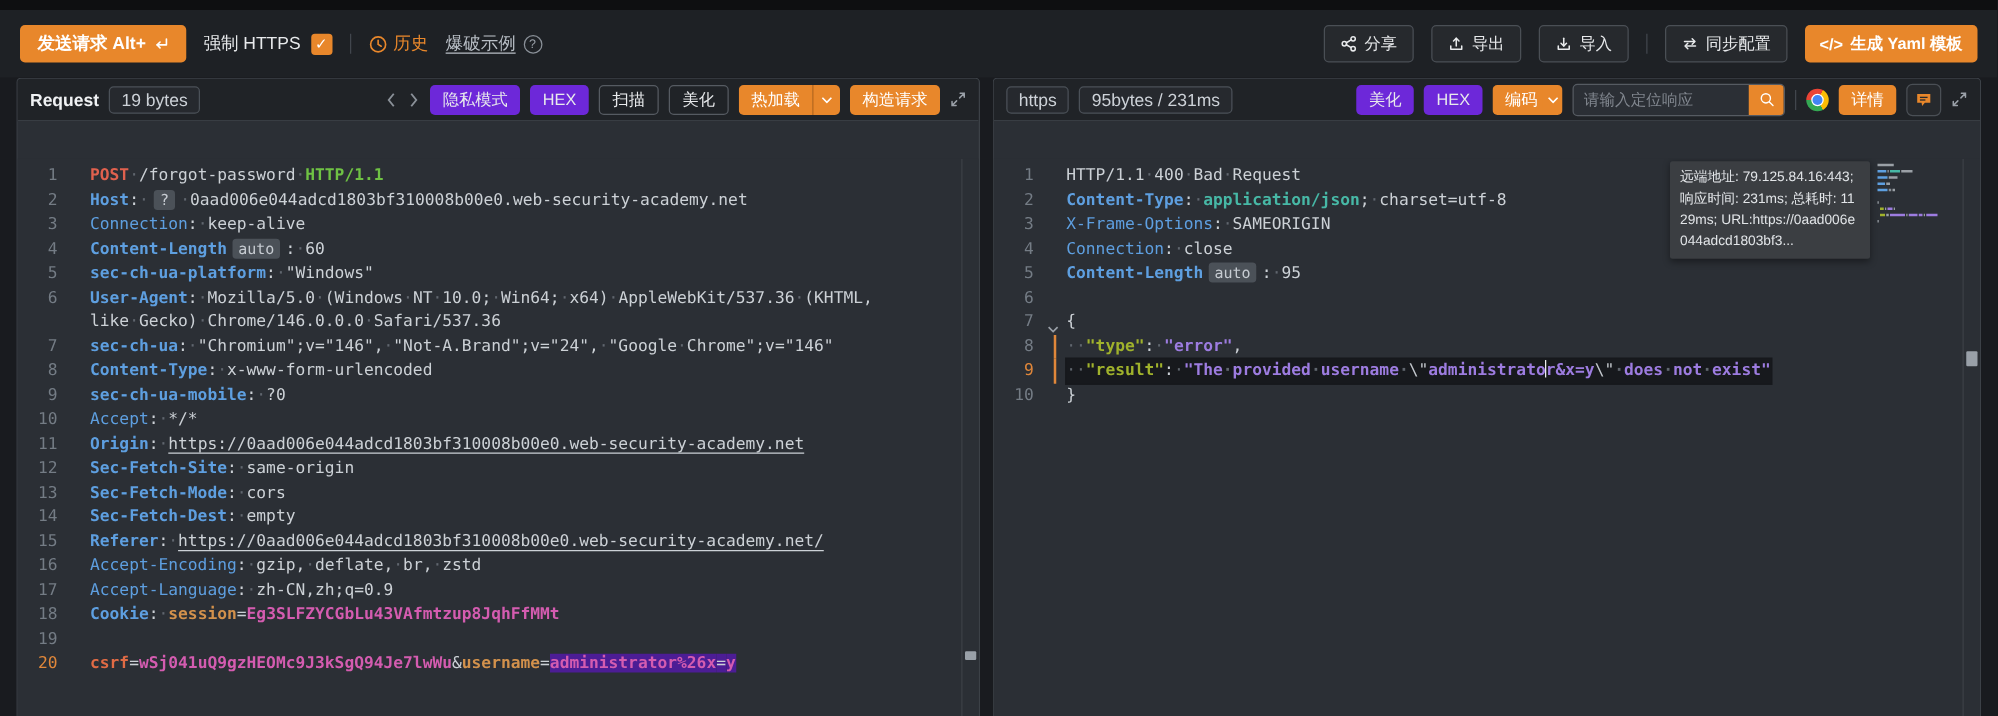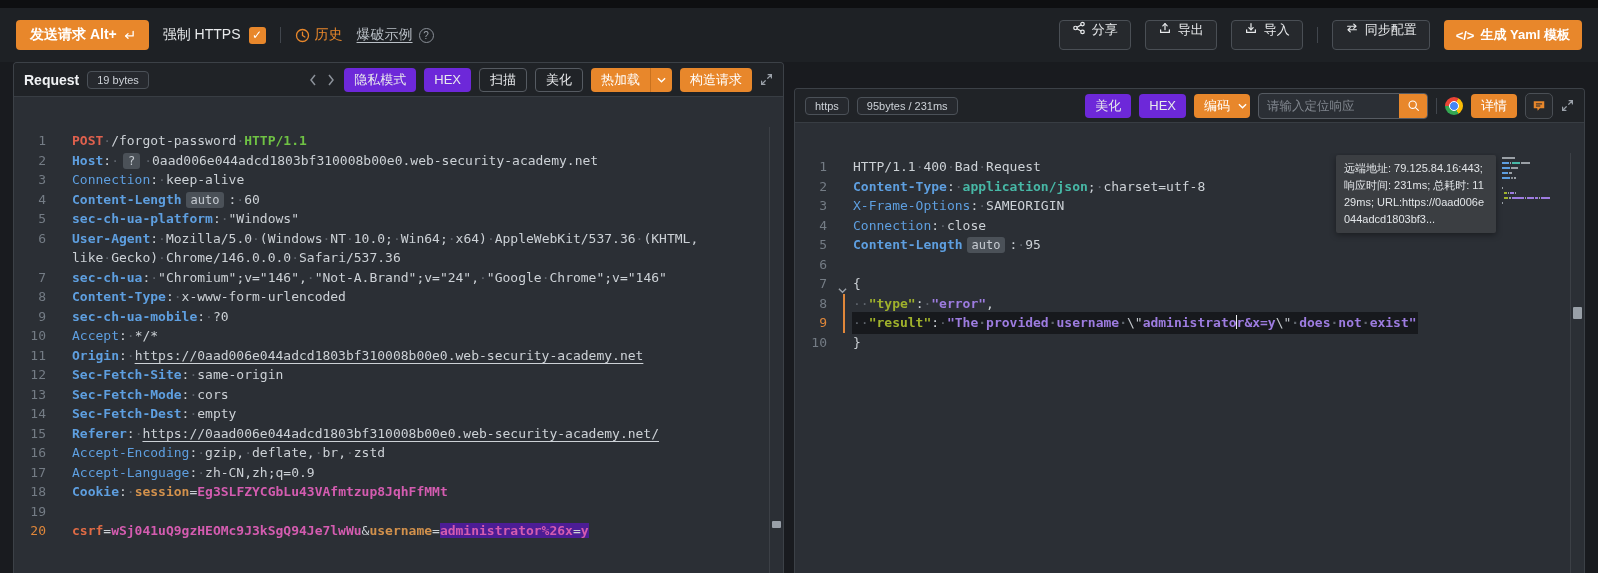--- a/index.html
+++ b/index.html
@@ -15,36 +15,36 @@
   .https-toggle { display:flex; align-items:center; gap:8px; color:#e8eaec; font-size:14px; }
   .checkbox { width:17px; height:17px; background:#e8872b; border-radius:3px; color:#fff; font-size:12px;
               display:flex; align-items:center; justify-content:center; font-weight:bold; }
   .vbar { width:1px; height:16px; background:#41464d; }
   .link-orange { color:#e8872b; font-size:14px; display:flex; align-items:center; gap:5px; cursor:pointer; }
   .link-gray { color:#b9bfc6; font-size:14px; text-decoration:underline; text-underline-offset:3px; cursor:pointer; }
   .help-circle { width:15px; height:15px; border:1px solid #8a9098; border-radius:50%; color:#9aa0a8;
                  font-size:10px; display:flex; align-items:center; justify-content:center; margin-left:-8px; }
   .toolbar .spacer { flex:1; }
   .btn-dark-br { background:#26292d; border:1px solid #4a4f55; border-radius:4px; color:#e8eaec; font-size:13px;
-                 height:30px; padding:0 12px; display:flex; align-items:flex-start; gap:6px; cursor:pointer; font-family:inherit; }
+                 height:30px; padding:0 12px; display:flex; align-items:center; gap:6px; cursor:pointer; font-family:inherit; }
   .btn-yaml { background:#e8872b; border:none; border-radius:4px; color:#fff; font-size:13px; font-weight:bold;
               height:30px; padding:0 12px; display:flex; align-items:center; gap:6px; cursor:pointer; font-family:inherit; }
   .ic { display:inline-flex; align-items:center; }
   .ic svg { stroke:currentColor; fill:none; stroke-width:1.4; stroke-linecap:round; stroke-linejoin:round; }
 
   
   .panels { display:flex; gap:10px; padding:0 13px; height:511px; }
   .panel { border:1px solid #3c4147; border-bottom:none; border-radius:4px 4px 0 0; background:#2b2f35;
            display:flex; flex-direction:column; overflow:hidden;gap:30px; }
   .panel-left { width:771px; flex:none; }
-  .panel-right { flex:1;margin-top:26px; }
+  .panel-right { flex:1; }
   .phead { height:34px; background:#202327; border-bottom:1px solid #383d43; display:flex; align-items:center;
            padding:0 10px; gap:8px; flex:none; }
   .tab-label { color:#f0f2f4; font-weight:bold; font-size:14px; }
-  .chip { border:1px solid #4b5158; border-radius:4px; color:#cdd2d8; font-size:11px; padding:2px 9px; background:#26292e; }
+  .chip { border:1px solid #4b5158; border-radius:4px; color:#cdd2d8; font-size:14px; padding:2px 9px; background:#26292e; }
   .phead .spacer { flex:1; }
   .nav-ar { color:#8a9098; display:flex; align-items:center; cursor:pointer; }
   .hbtn { height:24px; border-radius:4px; font-size:13px; display:flex; align-items:center; padding:0 10px;
           cursor:pointer; border:none; font-family:inherit; }
   .hbtn.dark { background:#6d28d9; color:#e8eaec; }
   .hbtn.outline { background:transparent; border:1px solid #565b62; color:#e8eaec; }
   .hbtn.orange { background:#e8872b; color:#fff; }
   .split-btn { display:flex; height:24px; border-radius:4px; overflow:hidden; cursor:pointer; }
   .split-btn .main { background:#e8872b; color:#fff; font-size:13px; display:flex; align-items:center; padding:0 10px; }
   .split-btn .drop { background:#e8872b; border-left:1px solid #c9721f; width:22px; display:flex; align-items:center; justify-content:center; color:#fff; }

